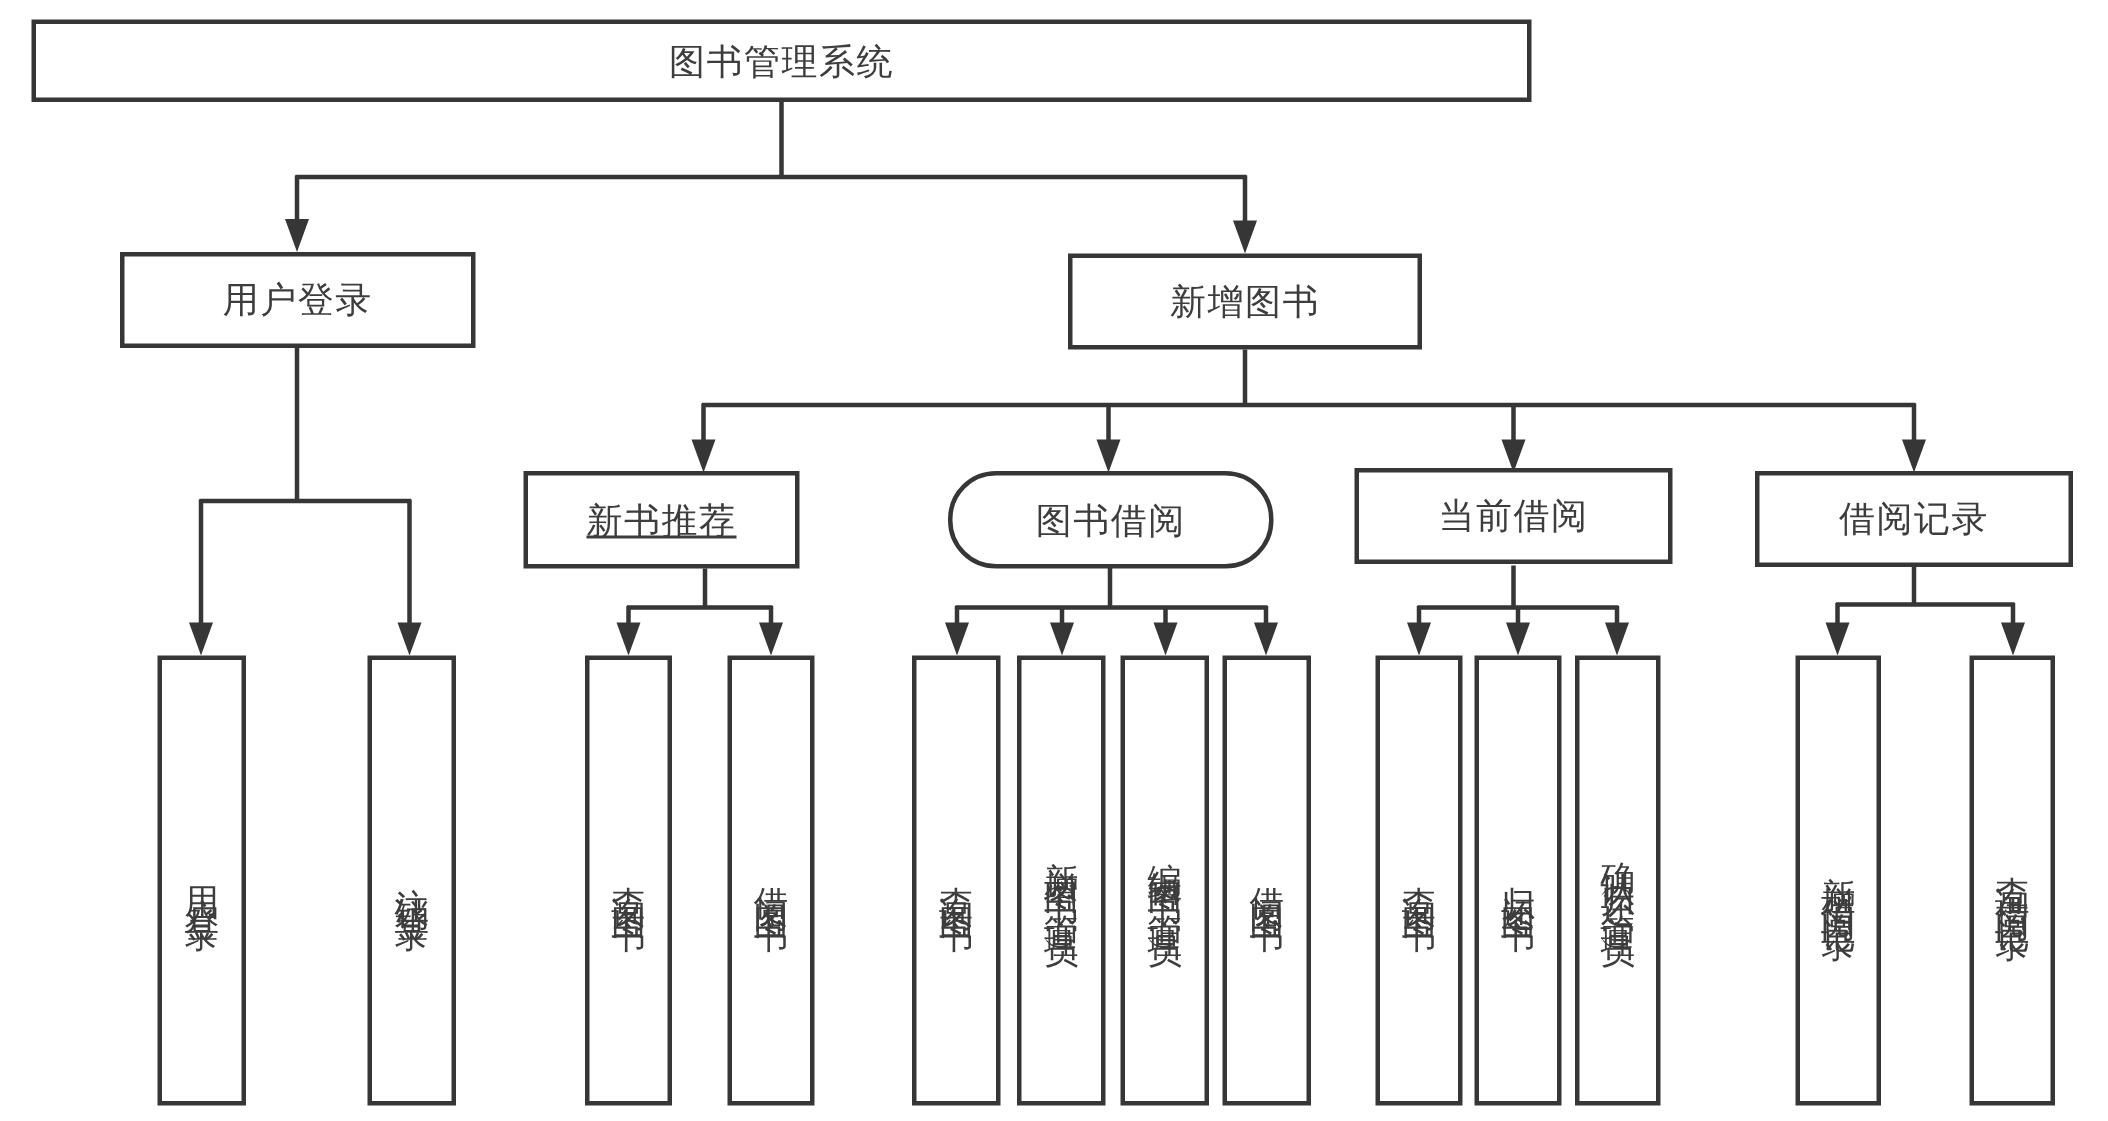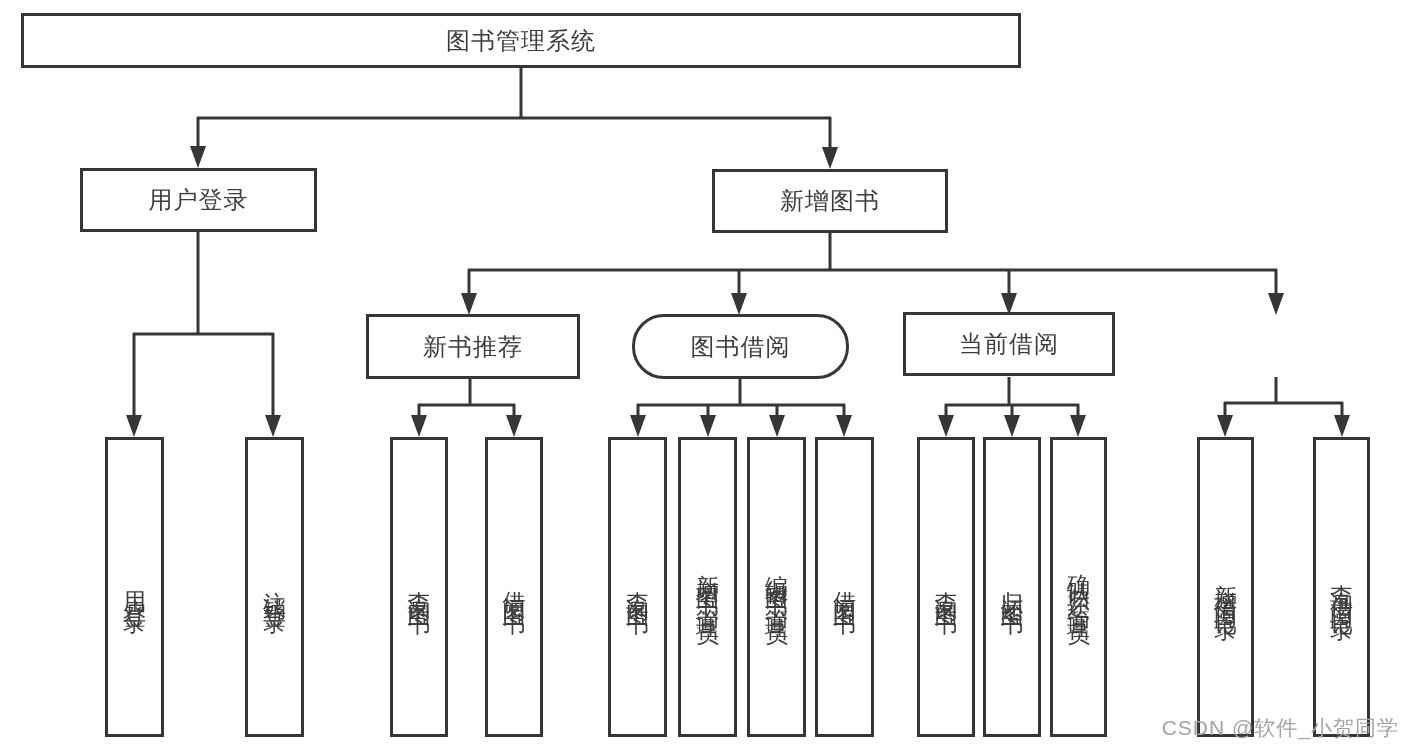--- a/index.html
+++ b/index.html
@@ -82,37 +82,37 @@
       <polygon points="1217,415 1233,415 1225,437"></polygon>
       <polygon points="1334,415 1350,415 1342,437"></polygon>
     </g>
   </svg>
 
   <div class="node" style="left:21px; top:13px; width:1000px; height:55px;">图书管理系统</div>
 
   <div class="node" style="left:80px; top:168px; width:237px; height:64px;">用户登录</div>
   <div class="node" style="left:712px; top:169px; width:236px; height:64px;">新增图书</div>
 
-  <div class="node" style="left:366px; top:314px; width:214px; height:65px;">新书推荐</div>
+  <div class="node" style="left:349px; top:314px; width:184px; height:65px;text-decoration:underline;">新书推荐</div>
   <div class="node" style="left:632px; top:314px; width:217px; height:65px;border-radius:32px;">图书借阅</div>
   <div class="node" style="left:903px; top:312px; width:212px; height:64px;">当前借阅</div>
+  <div class="node" style="left:1170px; top:314px; width:212px; height:64px;">借阅记录</div>
 
   <div class="node leaf" style="left:105px; top:437px; width:59px; height:300px;">用户登录</div>
   <div class="node leaf" style="left:245px; top:437px; width:59px; height:300px;">注销登录</div>
 
   <div class="node leaf" style="left:390px; top:437px; width:58px; height:300px;">查询图书</div>
   <div class="node leaf" style="left:485px; top:437px; width:58px; height:300px;">借阅图书</div>
 
   <div class="node leaf" style="left:608px; top:437px; width:59px; height:300px;">查询图书</div>
   <div class="node leaf" style="left:678px; top:437px; width:59px; height:300px;">新增图书（管理员）</div>
   <div class="node leaf" style="left:747px; top:437px; width:59px; height:300px;">编辑图书（管理员）</div>
   <div class="node leaf" style="left:815px; top:437px; width:59px; height:300px;">借阅图书</div>
 
   <div class="node leaf" style="left:917px; top:437px; width:58px; height:300px;">查询图书</div>
   <div class="node leaf" style="left:983px; top:437px; width:58px; height:300px;">归还图书</div>
   <div class="node leaf" style="left:1050px; top:437px; width:57px; height:300px;">确认归还（管理员）</div>
 
   <div class="node leaf" style="left:1197px; top:437px; width:57px; height:300px;">新增借阅记录</div>
   <div class="node leaf" style="left:1313px; top:437px; width:57px; height:300px;">查询借阅记录</div>
 
-  <div class="watermark">CSDN @软件_小贺同学</div>
 
 </div>
 
 </body></html>

